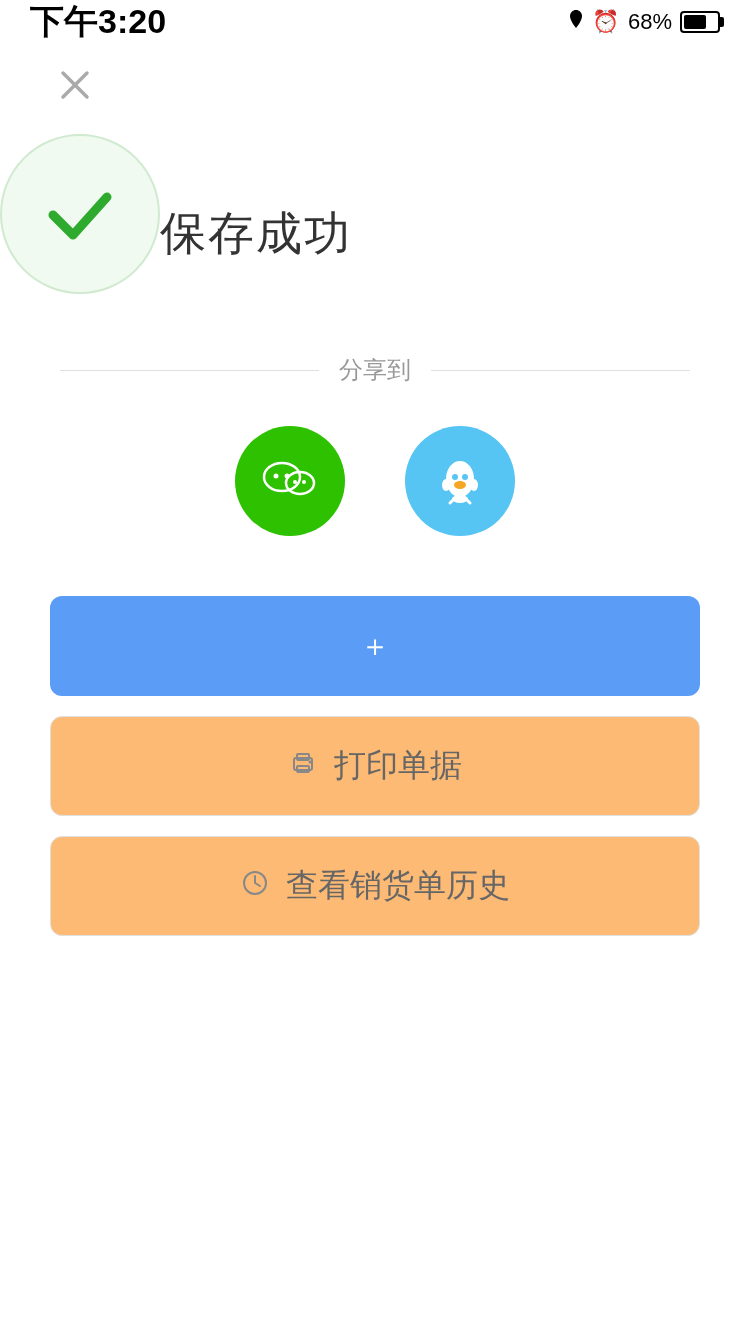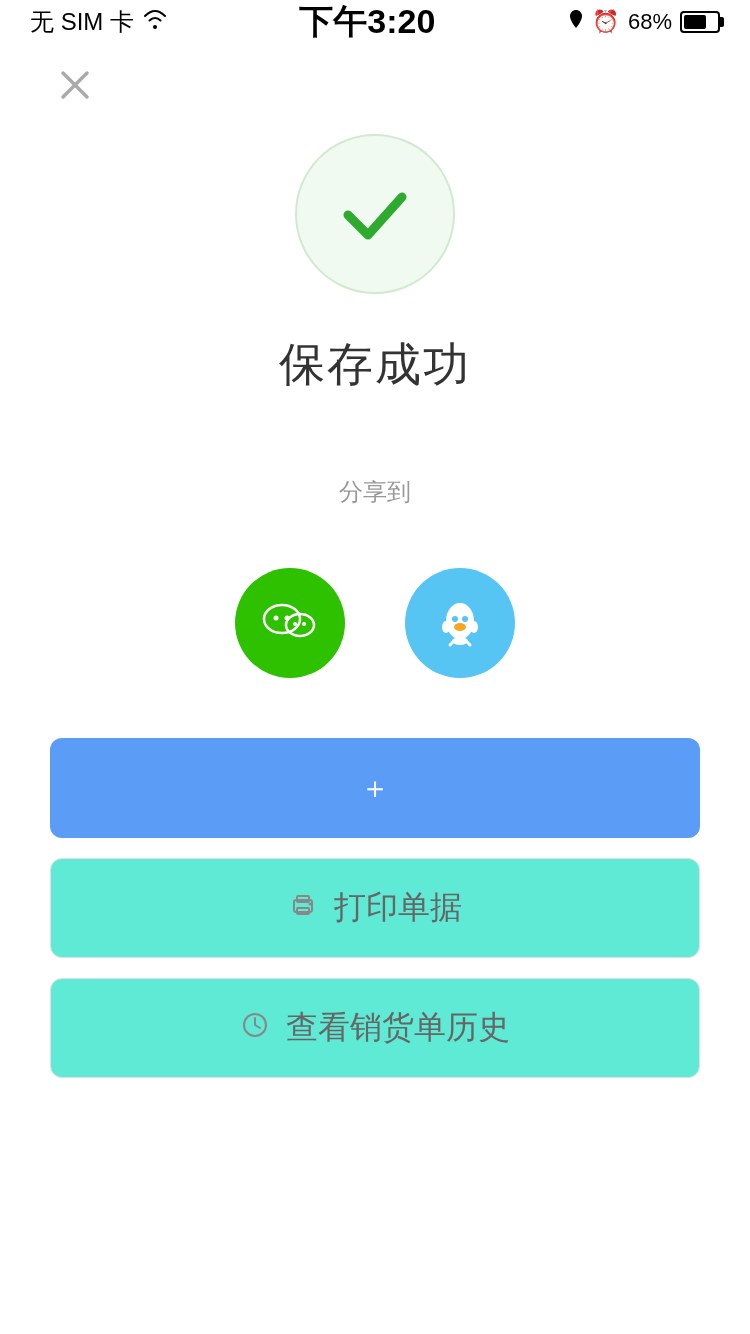--- a/index.html
+++ b/index.html
@@ -105,21 +105,21 @@
     }
 
     .close-btn svg {
       width: 32px;
       height: 32px;
     }
 
     
     .success-section {
       display: flex;
-      flex-direction: column;
+      flex-direction: row;
       align-items: center;
       padding-top: 90px;
     }
 
     .success-circle {
       width: 160px;
       height: 160px;
       border-radius: 50%;
       background: #f0faf0;
       border: 2px solid #d0ead0;
@@ -140,21 +140,20 @@
     .share-section {
       width: 100%;
       margin-top: 60px;
     }
 
     .share-divider {
       display: flex;
       align-items: center;
       padding: 0 60px;
       gap: 20px;
-      flex-direction: column;
     }
 
     .divider-line {
       flex: 1;
       height: 1px;
       background: #e0e0e0;
     }
 
     .share-label {
       font-size: 24px;
@@ -207,43 +206,33 @@
       cursor: pointer;
       border: none;
     }
 
     .primary-btn {
       background: #5b9cf6;
       color: #ffffff;
     }
 
     .secondary-btn {
-      background: #5eead4;
+      background: #fdba74;
       color: #666666;
       border: 1px solid #e0e0e0;
     }
 
     .btn-icon {
       font-size: 30px;
     }
   </style>
 </head>
 <body>
 
 <div class="status-bar">
-  <div class="status-left">
-    <span>无 SIM 卡</span>
-    <span class="wifi-icon">
-      <svg width="26" height="20" viewBox="0 0 26 20" fill="none">
-        <path d="M13 16a2 2 0 100 4 2 2 0 000-4z" fill="#000"></path>
-        <path d="M7.5 11.5C9.2 9.8 11 9 13 9s3.8.8 5.5 2.5" stroke="#000" stroke-width="2" fill="none" stroke-linecap="round"></path>
-        <path d="M3 7C6.3 3.7 9.5 2 13 2s6.7 1.7 10 5" stroke="#000" stroke-width="2" fill="none" stroke-linecap="round"></path>
-      </svg>
-    </span>
-  </div>
   <div class="status-center">下午3:20</div>
   <div class="status-right">
     <span>
       <svg width="18" height="20" viewBox="0 0 18 20" fill="none">
         <path d="M9 1C5.7 1 3 3.7 3 7c0 5 6 12 6 12s6-7 6-12c0-3.3-2.7-6-6-6z" fill="#000"></path>
       </svg>
     </span>
     <span>⏰</span>
     <span>68%</span>
     <div class="battery-bar">

